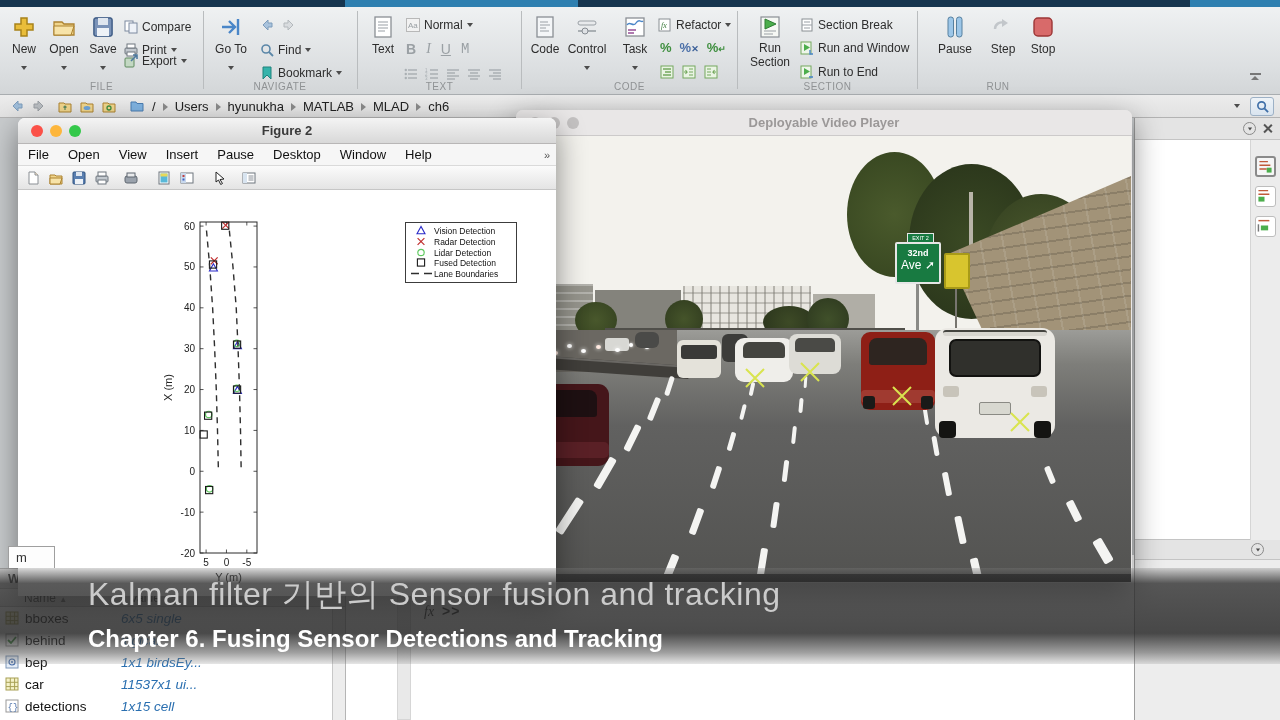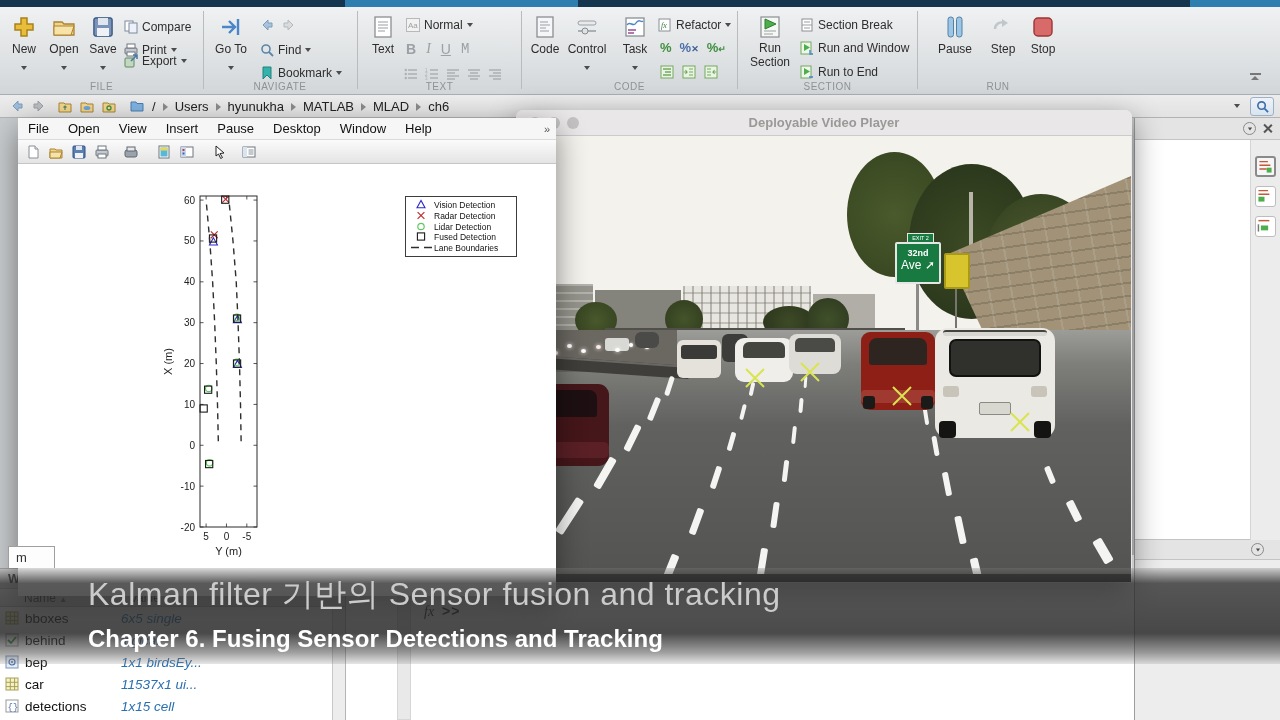--- a/index.html
+++ b/index.html
@@ -625,20 +625,28 @@
         <div class="xmark" style="left: 385px; top: 260px;"><svg width="24" height="24">
             <path d="M3 3L21 21M21 3L3 21" stroke="#d9e44f" stroke-width="2" fill="none"></path>
           </svg></div>
         <div class="xmark" style="left: 503px; top: 286px;"><svg width="24" height="24">
             <path d="M3 3L21 21M21 3L3 21" stroke="#d9e44f" stroke-width="2" fill="none"></path>
           </svg></div>
       </div>
   </div>
 
   <div id="figwin" class="mac-window">
+    <div class="titlebar">
+      <div class="lights">
+        <div class="light" style="background:#fb5148"></div>
+        <div class="light" style="background:#fdb63c"></div>
+        <div class="light" style="background:#34c84a"></div>
+      </div>
+      <span class="wtitle" style="color:#3a3a3a">Figure 2</span>
+    </div>
     <div id="fig-menubar">
       <span>File</span>
       <span>Open</span>
       <span>View</span>
       <span>Insert</span>
       <span>Pause</span>
       <span>Desktop</span>
       <span>Window</span>
       <span>Help</span>
       <span id="fig-overflow">»</span>

